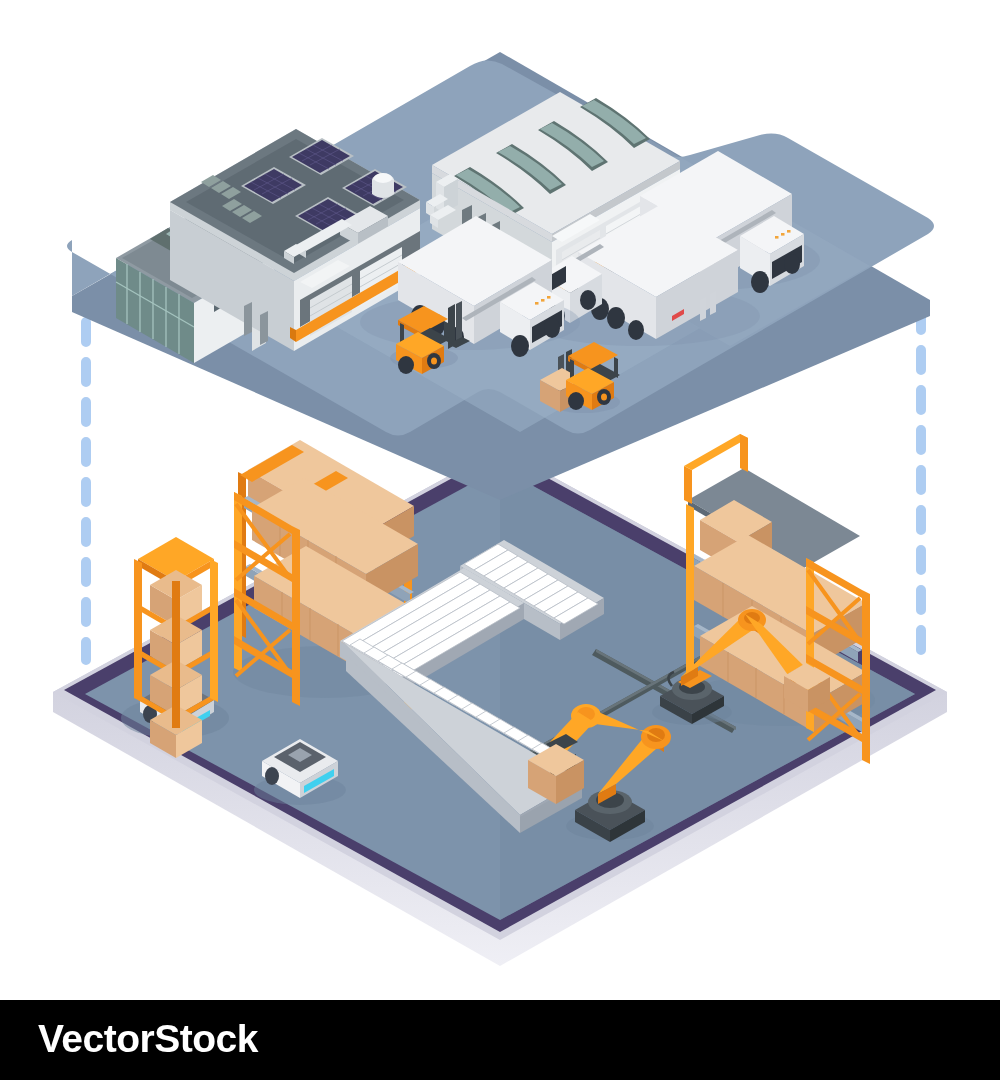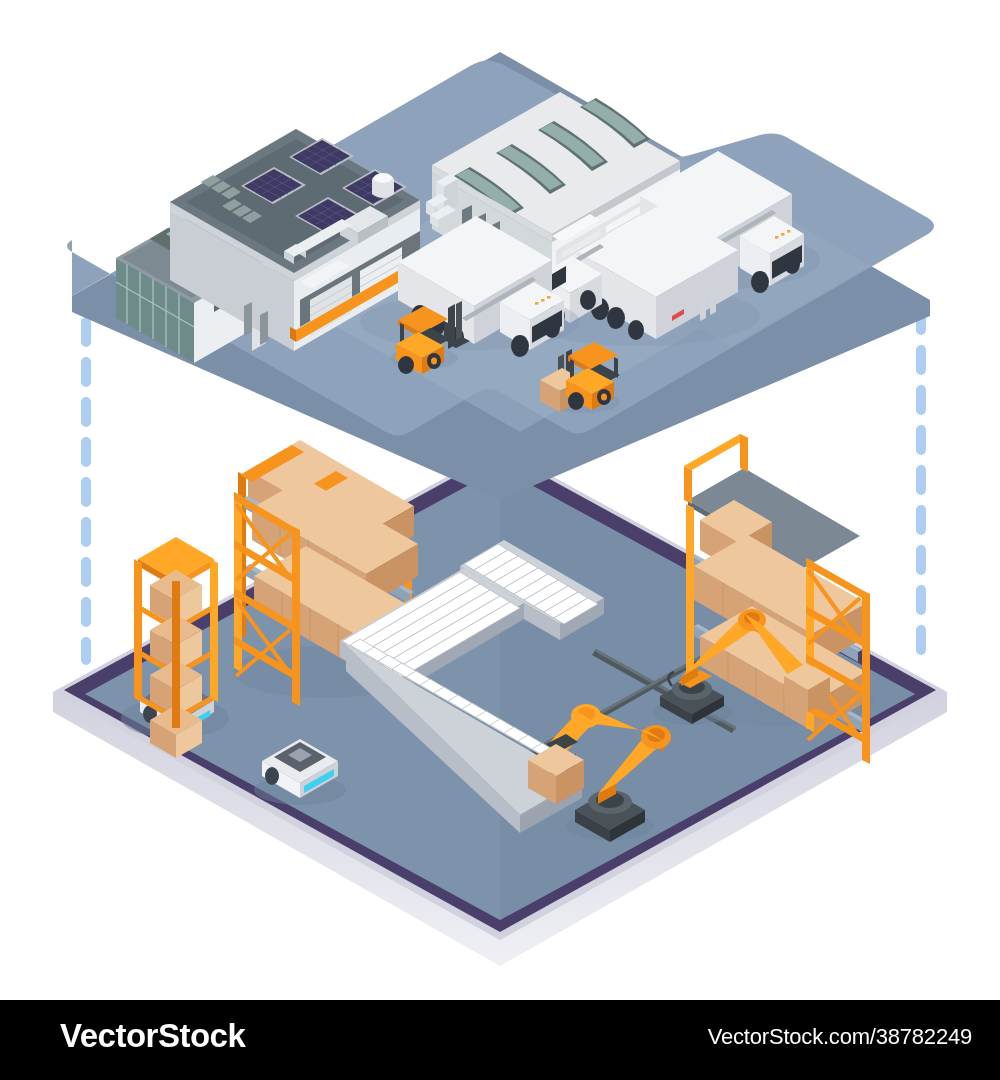--- a/index.html
+++ b/index.html
@@ -1,20 +1,20 @@
 <!DOCTYPE html>
 <html><head>
 <meta charset="utf-8">
 <style>
   html,body{margin:0;padding:0;background:#ffffff;}
   body{width:1000px;height:1080px;font-family:"Liberation Sans",sans-serif;overflow:hidden;}
   #stage{position:relative;width:1000px;height:1080px;background:#ffffff;}
   #scene{position:absolute;left:0;top:0;width:1000px;height:1000px;}
   #footer{position:absolute;left:0;top:1000px;width:1000px;height:80px;background:#000000;}
-  #footer .brand{position:absolute;left:38px;top:17px;color:#ffffff;font-size:33px;font-weight:bold;letter-spacing:-0.5px;margin-left:22px;}
+  #footer .brand{position:absolute;left:38px;top:17px;color:#ffffff;font-size:39px;font-weight:bold;letter-spacing:-0.5px;}
   #footer .url{position:absolute;right:28px;top:24px;color:#ffffff;font-size:22px;letter-spacing:-0.2px;}
   svg{display:block;}
 </style>
 </head>
 <body>
 
 <div id="stage">
 
   <svg id="scene" viewBox="0 0 1000 1000" width="1000" height="1000" xmlns="http://www.w3.org/2000/svg">
 
@@ -737,16 +737,15 @@
         <ellipse cx="576" cy="401" rx="8" ry="9" fill="#2f3640"></ellipse>
         <ellipse cx="604" cy="397" rx="7" ry="8" fill="#2f3640"></ellipse>
         <ellipse cx="604" cy="397" rx="3" ry="3.5" fill="#f7941e"></ellipse>
       </g>
 
     </g>
   </svg>
 
   <div id="footer">
     <span class="brand">VectorStock</span>
-    <span class="url">VectorStock.com/38782249</span>
   </div>
 
 </div>
 
 </body></html>

